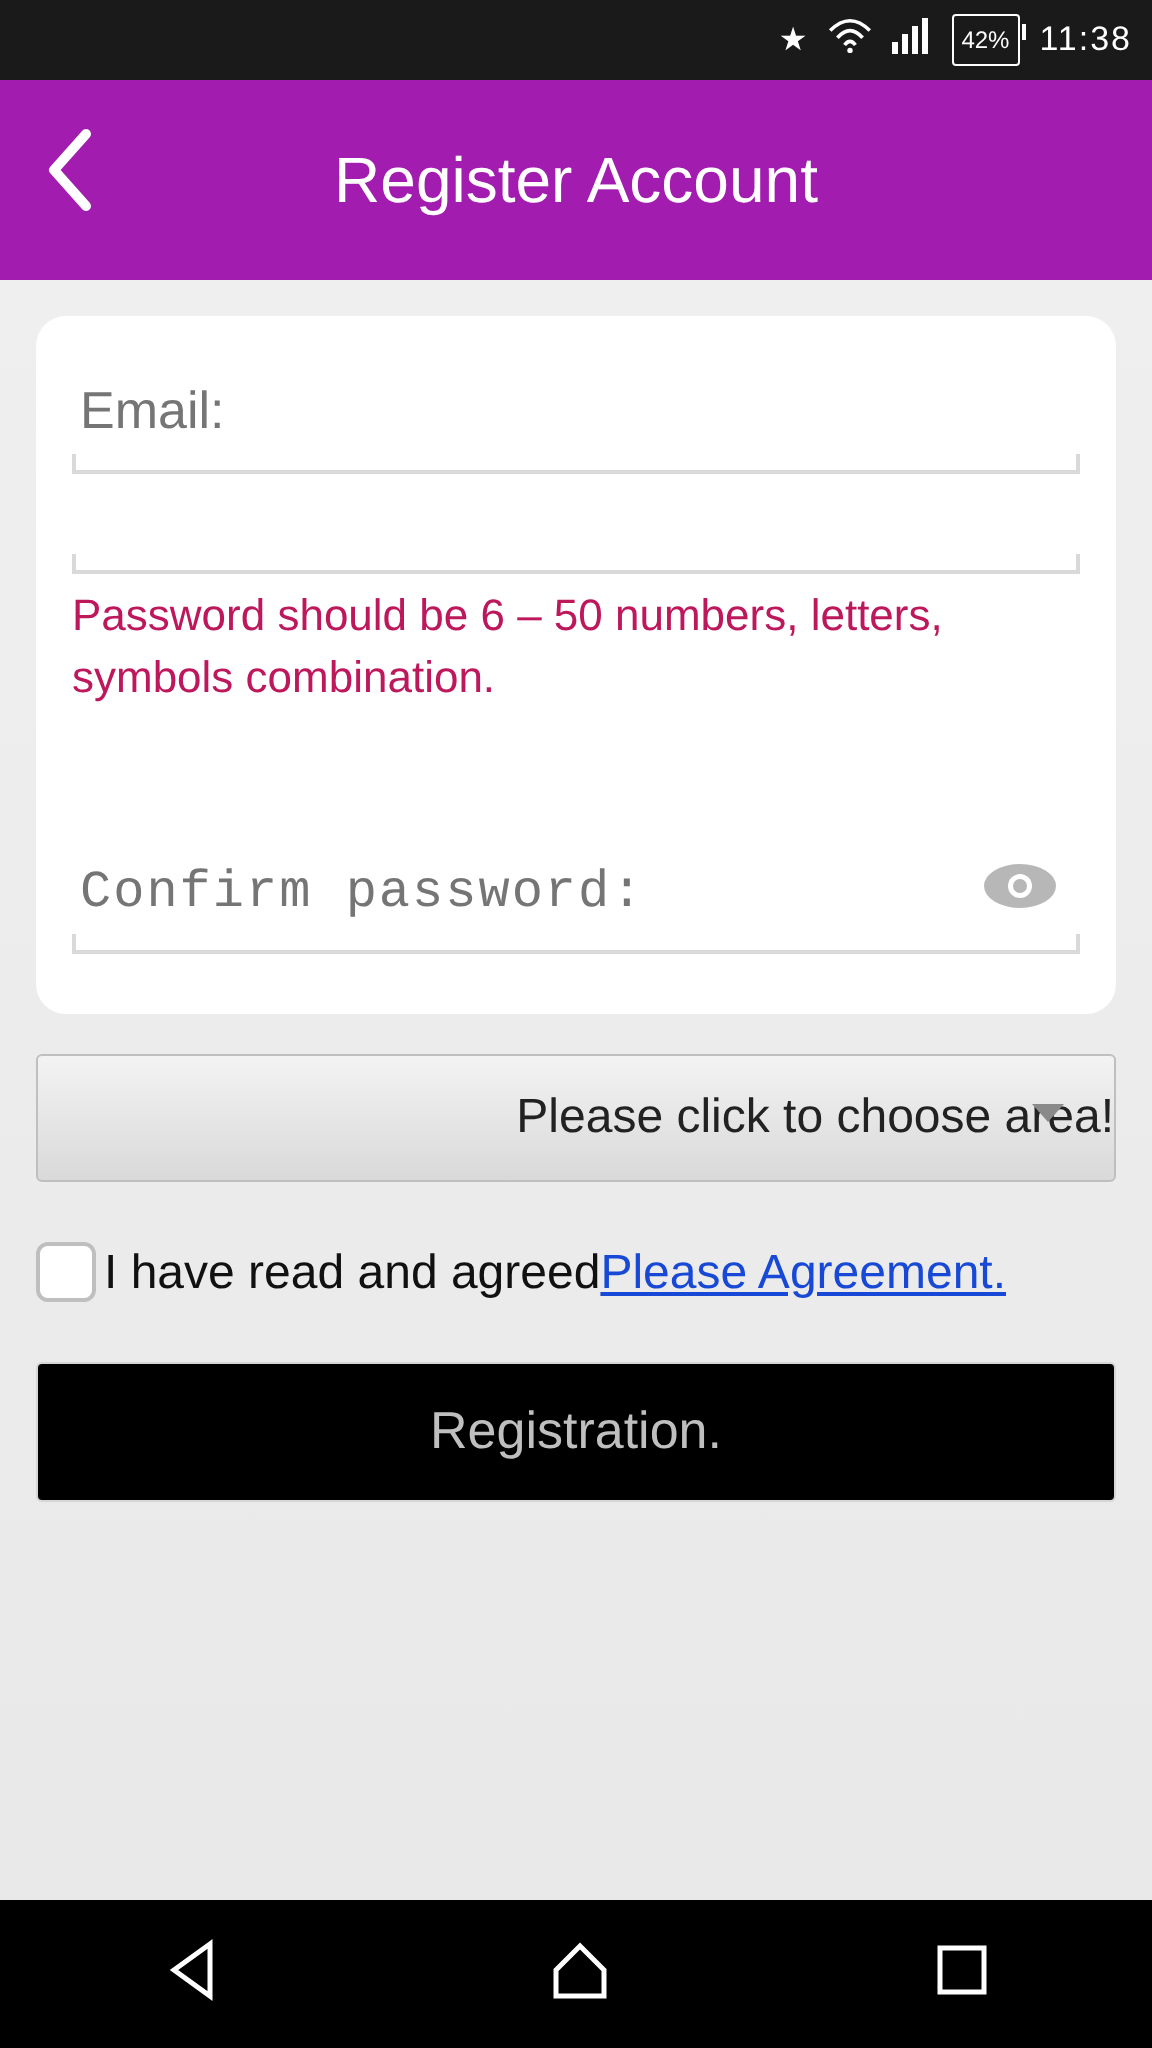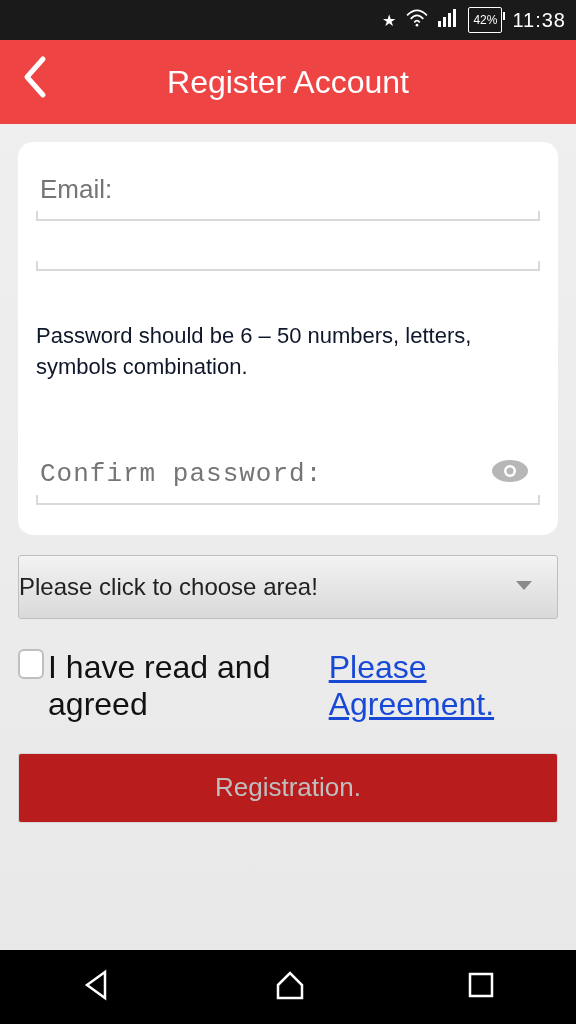--- a/index.html
+++ b/index.html
@@ -2,54 +2,54 @@
 <html><head>
 <meta charset="utf-8">
 <style>
   * { margin: 0; padding: 0; box-sizing: border-box; }
   body { width: 576px; height: 1024px; font-family: Arial, Helvetica, sans-serif; background: linear-gradient(#f0f0f0, #e8e8e8); overflow: hidden; }
 
   
   .status-bar { height: 40px; background: #1a1a1a; color: #fff; display: flex; align-items: center; justify-content: flex-end; padding: 0 10px; gap: 10px; font-size: 16px; }
   .status-bar .battery-box { border: 1.5px solid #fff; border-radius: 2px; padding: 12px 4px; font-size: 12px; position: relative; display:inline-flex; align-items:center; height:18px; }
   .status-bar .battery-box::after { content:""; position:absolute; right:-4px; top:4px; width:2px; height:8px; background:#fff; }
-  .status-bar .time { font-size: 20px; letter-spacing: 1px; text-align: center; }
+  .status-bar .time { font-size: 17px; letter-spacing: 1px; text-align: center; }
 
   
-  .header { height: 84px; background: #ef4444; display: flex; align-items: center; position: relative; }
+  .header { height: 100px; background: #a21caf; display: flex; align-items: center; position: relative; }
   .back { color:#fff; font-size: 42px; width: 70px; text-align: center; }
   .title { flex:1; text-align: center; color:#fff; font-size: 32px; padding-right:70px; }
 
   
   .card { background:#fff; margin: 18px; border-radius: 15px; padding: 20px 18px 30px 18px; }
   .field-row { position:relative; }
   .input { width:100%; font-size: 26px; color:#b7b7b7; padding:12px 4px 6px 4px; border:none; outline:none; background:transparent; font-family: inherit; }
   .input.mono { font-family: Liberation Mono, monospace; letter-spacing:1px; }
   .underline { border-bottom: 2px solid #d9d9d9; height: 10px; position: relative; }
   .underline::before, .underline::after { content:""; position:absolute; width:2px; height:10px; background:#d9d9d9; top:0; }
   .underline::before{ left:0; } .underline::after{ right:0; }
 
   .eye { position:absolute; right:10px; top:10px; color:#b7b7b7; }
-  .hint { color:#0f172a; font-size:22px; padding:6px 0 0 0; line-height:1.4;margin-top:44px; }
+  .hint { color:#be185d; font-size:22px; padding:6px 0 0 0; line-height:1.4; }
 
   .gap { height:40px; }
   .gap-sm { height:64px; }
 
   
-  .area-row { margin: 20px 18px; height:64px; background:linear-gradient(#f3f3f3,#d9d9d9); border:1px solid #bfbfbf; border-radius:3px; display:flex; align-items:center; justify-content:flex-start; position:relative; }
+  .area-row { margin: 20px 18px; height:64px; background:linear-gradient(#f3f3f3,#d9d9d9); border:1px solid #bfbfbf; border-radius:3px; display:flex; align-items:center; justify-content:flex-end; position:relative; }
   .area-text { font-size:24px; color:#222; }
   .area-row .tri { position:absolute; right:24px; color:#8a8a8a; }
 
   
-  .agree-row { margin: 30px 18px; display:flex; align-items:flex-start; font-size:32px; color:#111; }
+  .agree-row { margin: 30px 18px; display:flex; align-items:flex-end; font-size:24px; color:#111; }
   .checkbox { width:30px; height:30px; border:2px solid #bfbfbf; border-radius:6px; margin-right:4px; background:#fff; }
   .link { color:#1749d6; text-decoration: underline; }
 
   
-  .reg-btn { margin: 10px 18px; height:70px; border:1px solid #d6d6d6; border-radius:3px; background:#b91c1c; display:flex; align-items:center; justify-content:center; font-size:26px; color:#bfbfbf; }
+  .reg-btn { margin: 10px 18px; height:70px; border:1px solid #d6d6d6; border-radius:3px; background:#000000; display:flex; align-items:center; justify-content:center; font-size:26px; color:#bfbfbf; }
 
   
   .nav { position:absolute; bottom:0; left:0; right:0; height:74px; background:#000; display:flex; align-items:center; justify-content:space-around; }
   .nav svg { stroke:#fff; fill:none; stroke-width:2.5; }
 
 </style>
 </head>
 <body>
 
 <div class="status-bar">

